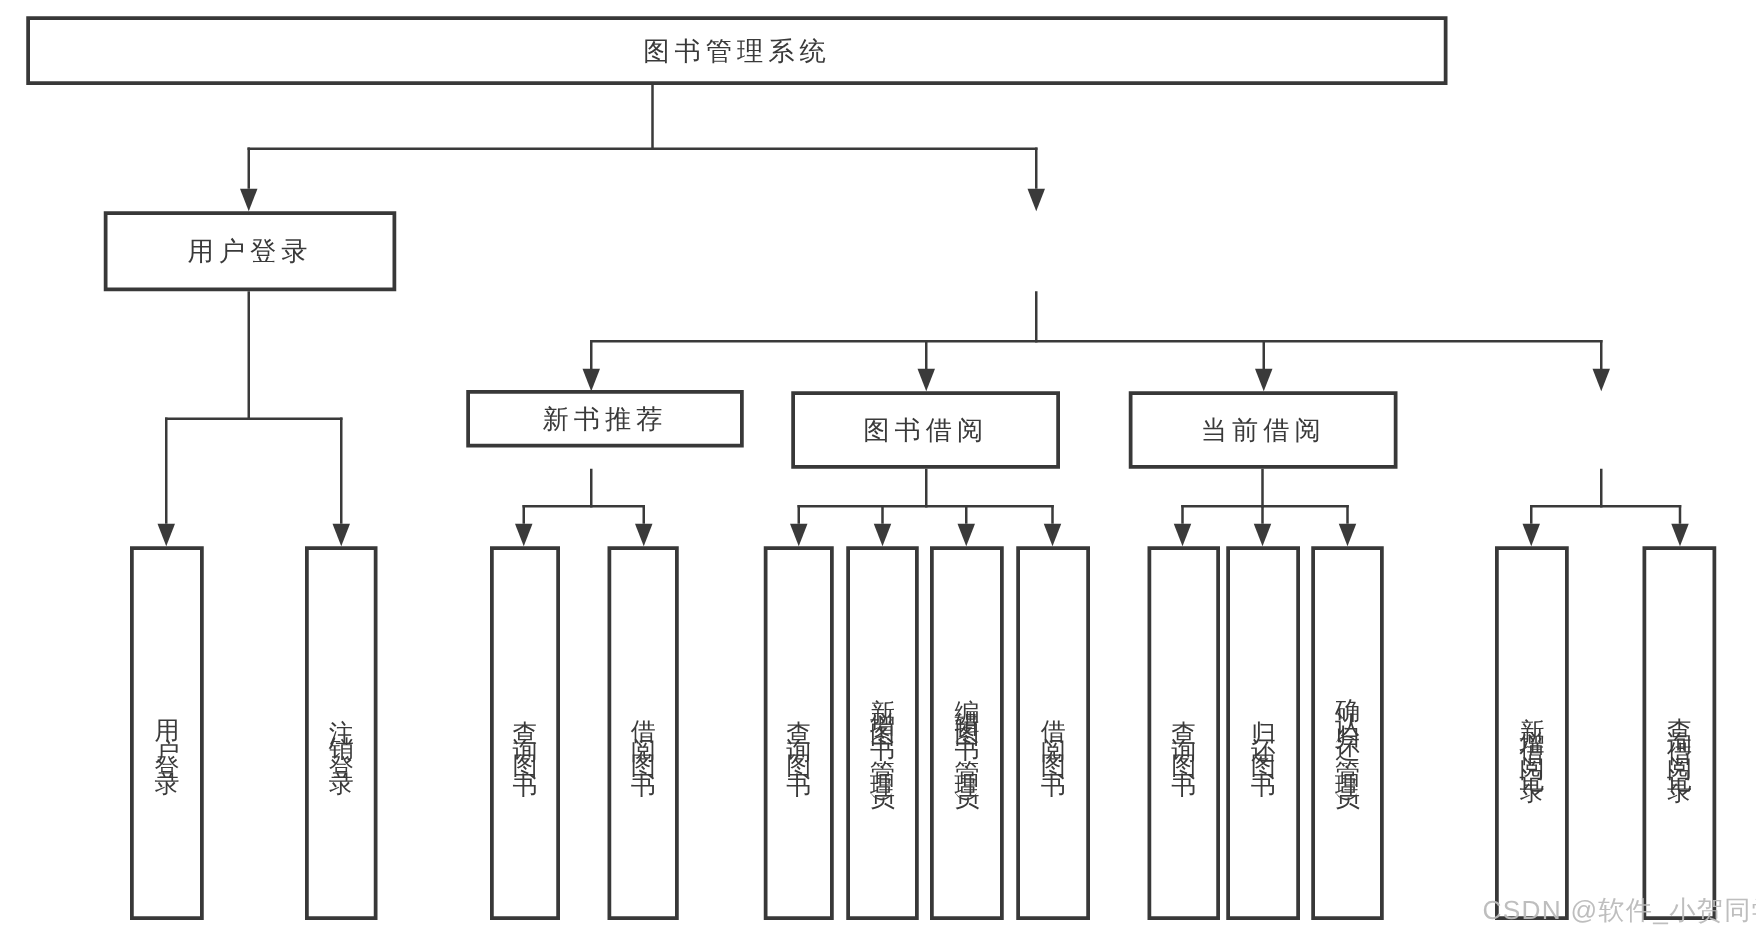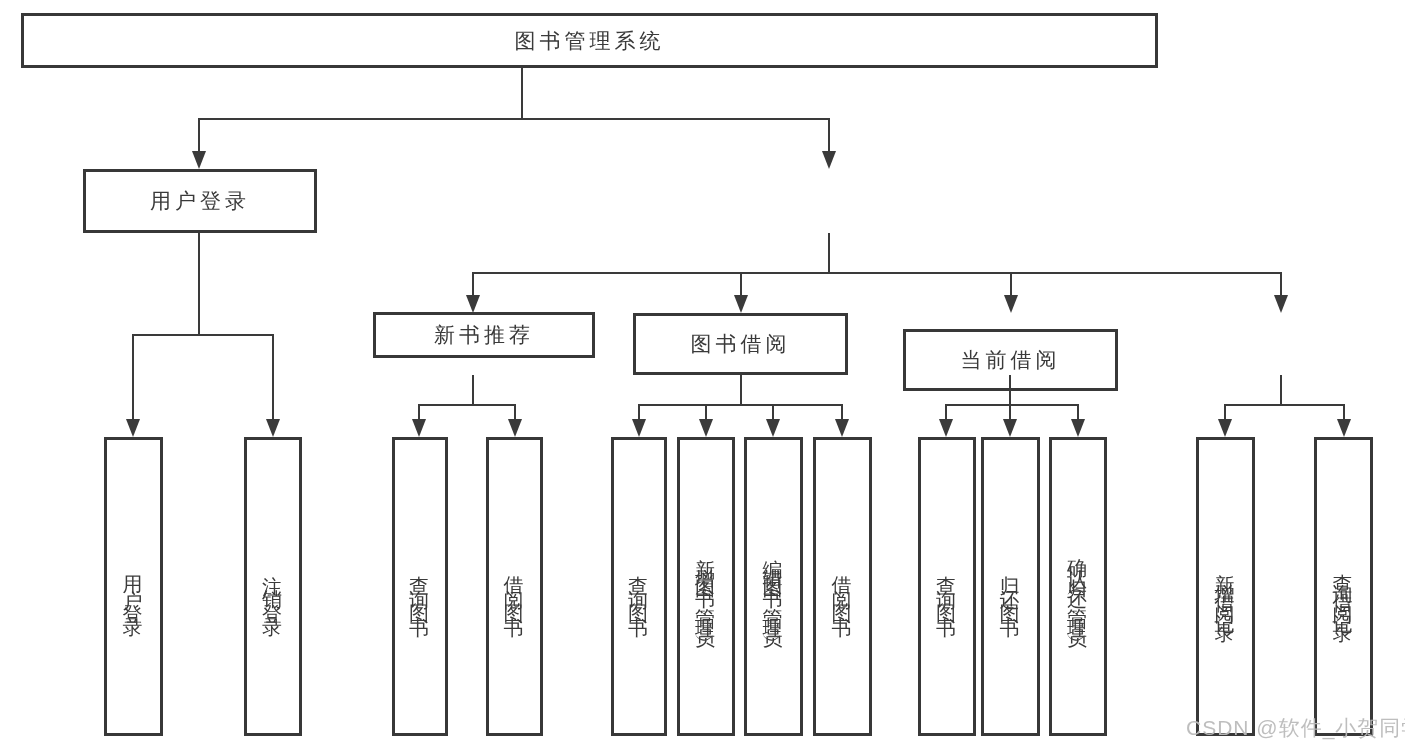--- a/index.html
+++ b/index.html
@@ -28,21 +28,21 @@
 <body>
 
 <div class="canvas">
 
   <div class="box" style="left:21px;top:13px;width:1137px;height:55px">图书管理系统</div>
 
   <div class="box" style="left:83px;top:169px;width:234px;height:64px">用户登录</div>
 
   <div class="box" style="left:373px;top:312px;width:222px;height:46px">新书推荐</div>
   <div class="box" style="left:633px;top:313px;width:215px;height:62px">图书借阅</div>
-  <div class="box" style="left:903px;top:329px;width:215px;height:62px">当前借阅</div>
+  <div class="box" style="left:903px;top:313px;width:215px;height:62px">当前借阅</div>
 
   <div class="box leaf" style="left:104px;top:437px;width:59px;height:299px">用户登录</div>
   <div class="box leaf" style="left:244px;top:437px;width:58px;height:299px">注销登录</div>
 
   <div class="box leaf" style="left:392px;top:437px;width:56px;height:299px">查询图书</div>
   <div class="box leaf" style="left:486px;top:437px;width:57px;height:299px">借阅图书</div>
 
   <div class="box leaf" style="left:611px;top:437px;width:56px;height:299px">查询图书</div>
   <div class="box leaf ls10" style="left:677px;top:437px;width:58px;height:299px">新增图书（管理员）</div>
   <div class="box leaf ls10" style="left:744px;top:437px;width:59px;height:299px">编辑图书（管理员）</div>

